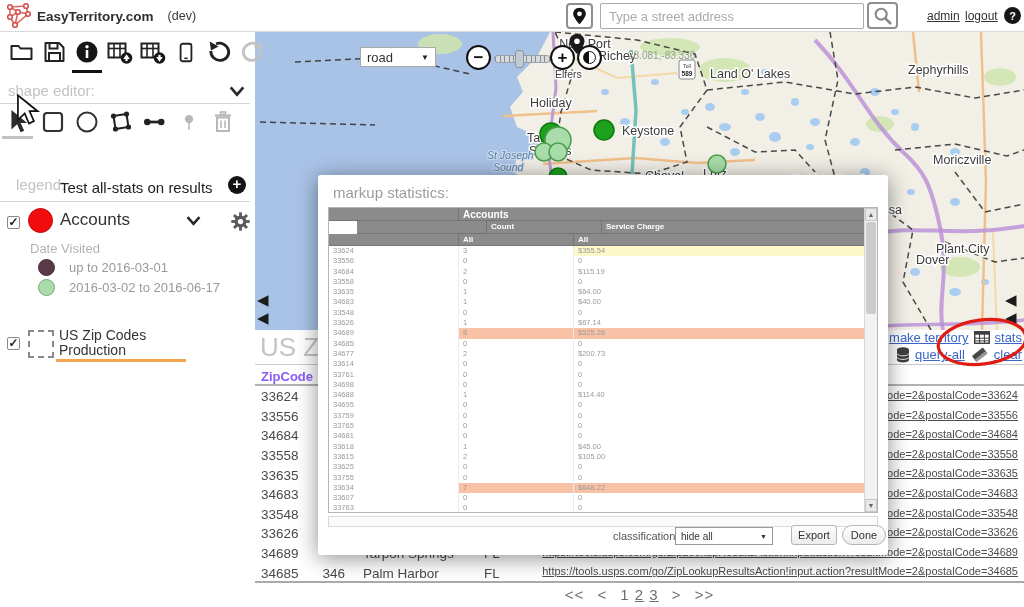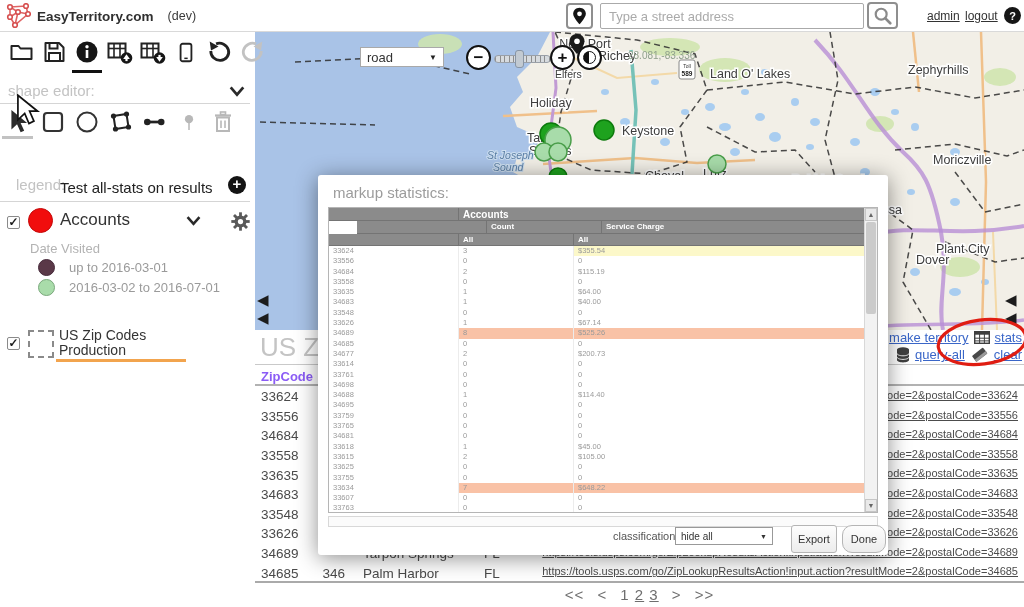--- a/index.html
+++ b/index.html
@@ -55,21 +55,21 @@
   #zip-layer-row { position:absolute; left:0; top:295px; width:255px; height:40px; }
   #zip-check { left:7px; top:10px; }
   #zip-swatch { position:absolute; left:28px; top:3px; width:26px; height:28px; border:2px dashed #8a8a8a; background:transparent; }
   #zip-layer-text { position:absolute; left:59px; top:1px; font-size:14px; color:#333; line-height:15px; }
   #zip-underline { position:absolute; left:56px; top:32px; width:130px; height:3px; background:#f2a44e; }
 
   
   #map-area { position:absolute; left:255px; top:32px; width:769px; height:298px; z-index:1; overflow:hidden; cursor:grab; }
   #map-svg { position:absolute; left:0; top:0; }
   .mapctl { position:absolute; z-index:5; }
-  #road-select { left:105px; top:15px; width:84px; height:20px; background:#fff; border:1px solid #a9a9a9; font-size:13px; color:#333; display:flex; align-items:center; justify-content:space-between; padding:0 6px; cursor:pointer; }
+  #road-select { left:105px; top:15px; width:76px; height:20px; background:#fff; border:1px solid #a9a9a9; font-size:13px; color:#333; display:flex; align-items:center; justify-content:space-between; padding:0 6px; cursor:pointer; }
   #road-select .sel-arrow { font-size:8px; color:#222; }
   .zoom-btn { width:25px; height:25px; border-radius:50%; background:#fff; border:2.5px solid #111; color:#111; font-size:17px; font-weight:bold; display:flex; align-items:center; justify-content:center; line-height:1; cursor:pointer; }
   #zoom-out { left:211px; top:13px; } #zoom-in { left:295px; top:13px; } #contrast-btn { left:322px; top:13px; }
   #contrast-btn .half { width:13px; height:13px; border-radius:50%; border:1.5px solid #111; background:linear-gradient(90deg,#111 50%,#fff 50%); }
   #zoom-slider { left:239px; top:23px; width:57px; height:8px; background:repeating-linear-gradient(to right,#8d8d8d 0 1px,#d7dbdf 1px 4.5px); border:1px solid #9aa0a8; border-radius:4px; cursor:pointer; }
   #zoom-thumb { position:absolute; left:-39px; top:-6px; width:9px; height:18px; background:#c2cad2; border:1px solid #8895a5; border-radius:3px; }
   .panel-arrows { position:absolute; z-index:6; display:flex; flex-direction:column; gap:3px; }
   #left-arrows { left:2px; top:260px; } #right-arrows { left:750px; top:260px; }
   .tri-btn { font-size:15px; color:#1c1c1c; line-height:15px; cursor:pointer; }
 
@@ -118,21 +118,21 @@
   .hl-orange .c2, .hl-orange .c3 { background:#f9c2a6; }
   #vscroll { position:absolute; right:0; top:0; width:13px; height:304px; background:#f2f2f2; border-left:1px solid #d8d8d8; }
   .sb-btn { position:absolute; left:0; width:12px; height:13px; background:#e9e9e9; border:1px solid #c6c6c6; color:#666; font-size:7px; text-align:center; line-height:11px; cursor:pointer; }
   #sb-up { top:0; } #sb-down { bottom:0; }
   #sb-thumb { position:absolute; left:1px; top:14px; width:10px; height:92px; background:#cbcbcb; border-radius:2px; cursor:pointer; }
   #hscroll { position:absolute; left:10px; top:341px; width:550px; height:11px; background:#fbfbfb; border:1px solid #d8d8d8; }
   #modal-footer { position:absolute; left:0; top:350px; width:570px; height:24px; }
   #class-label { position:absolute; left:295px; top:5px; font-size:11px; color:#555; }
   #class-select { position:absolute; left:357px; top:2px; width:98px; height:18px; border:1px solid #999; background:#fff; font-size:10px; color:#333; display:flex; align-items:center; justify-content:space-between; padding:0 5px; cursor:pointer; }
   #class-select .sel-arrow { font-size:7px; }
-  .m-btn { position:absolute; top:0; height:28px; background:linear-gradient(#fdfdfd,#ececec); border:1px solid #b5b5b5; border-radius:3px; font-size:11px; color:#333; display:flex; align-items:center; justify-content:center; cursor:pointer; }
+  .m-btn { position:absolute; top:0; height:20px; background:linear-gradient(#fdfdfd,#ececec); border:1px solid #b5b5b5; border-radius:3px; font-size:11px; color:#333; display:flex; align-items:center; justify-content:center; cursor:pointer; }
   #export-btn { left:473px; width:46px; }
   #done-btn { left:524px; width:44px;border-radius:10px; }
 
   
   #os-cursor { position:absolute; left:16px; top:94px; z-index:100; pointer-events:none; }
 
   svg text { font-family:"Liberation Sans",sans-serif; }
   .maplabel { fill:#3d3d3d; stroke:#ffffff; stroke-width:3px; paint-order:stroke; font-size:12.5px; }
   .maplabel.small { font-size:10.5px; }
   .water-label { fill:#5b7fa6; stroke:#cfe0f0; stroke-width:2px; paint-order:stroke; font-style:italic; font-size:10.5px; }
@@ -331,21 +331,21 @@
     <div id="date-visited-label">Date Visited</div>
     <div id="date-ranges">
 
         <div class="dr-item">
           <span class="sw sw-maroon"></span>
           <span class="dr-label">up to 2016-03-01</span>
         </div>
 
         <div class="dr-item">
           <span class="sw sw-lightgreen"></span>
-          <span class="dr-label">2016-03-02 to 2016-07-01</span>
+          <span class="dr-label">2016-03-02 to 2016-06-17</span>
         </div>
 
       </div>
 
     <div id="zip-layer-row">
       <span id="zip-check" class="checkbox">✓</span>
       <span id="zip-swatch"></span>
       <div id="zip-layer-text">
         <div>US Zip Codes</div>
         <div>Production</div>

